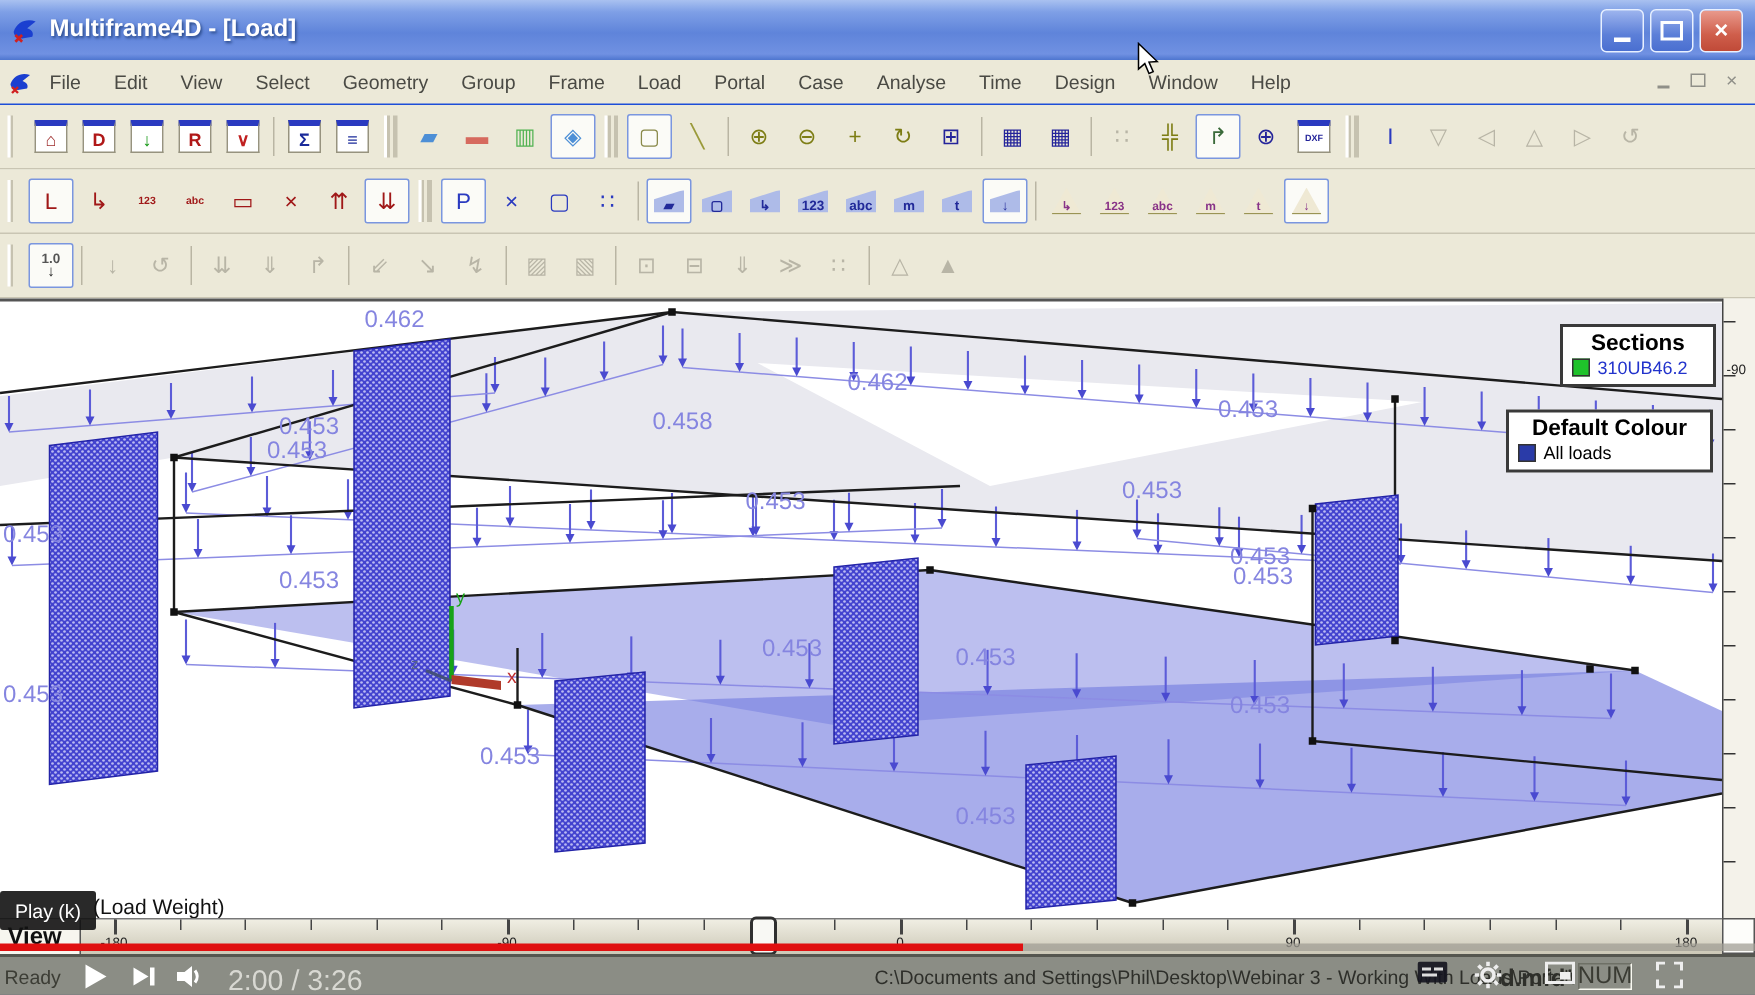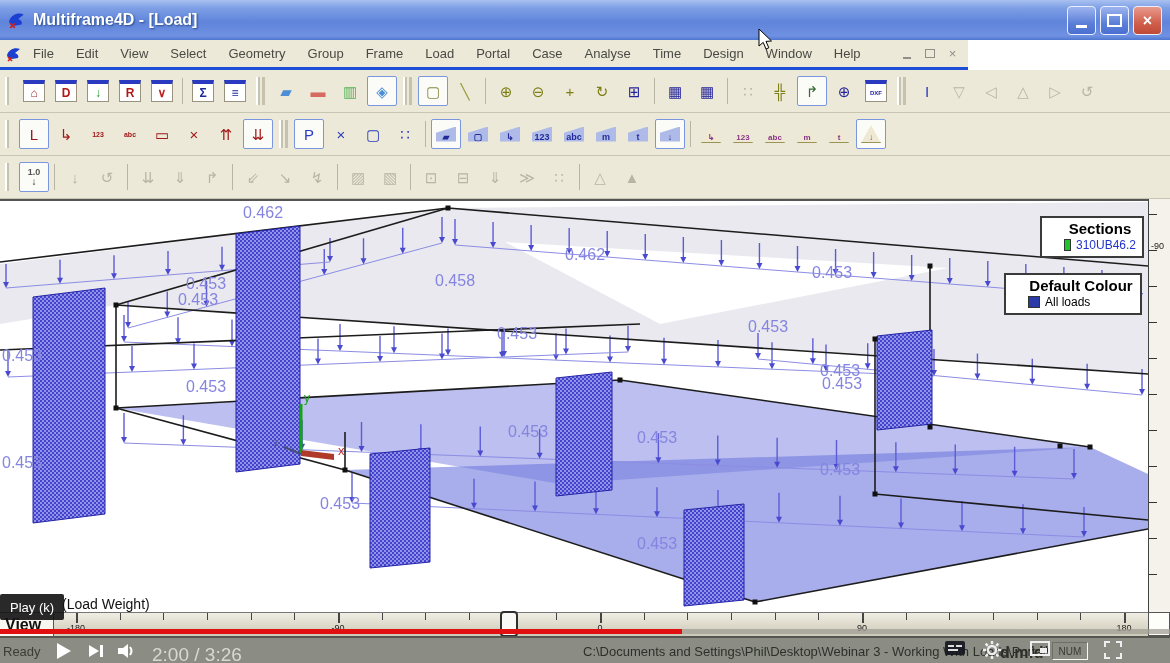--- a/index.html
+++ b/index.html
@@ -11,22 +11,22 @@
     display:flex;align-items:center;box-sizing:border-box;padding-left:8px;}
   .t-text{color:#fff;font-weight:bold;font-size:16px;margin-left:7px;text-shadow:1px 1px 2px #2a4a8a;}
   .t-btns{position:absolute;right:8px;top:6px;display:flex;gap:4px;}
   .wbtn{width:27px;height:27px;border-radius:4px;border:1px solid #e8f0ff;
     background:linear-gradient(180deg,#9db4ee,#5c7fd8 60%,#4a6fd0);display:flex;align-items:center;justify-content:center;}
   .wbtn.close{background:linear-gradient(180deg,#e99a8d,#cf5e4b 60%,#c04a38);}
   .wbtn .bar{width:11px;height:3px;background:#fff;margin-top:12px;}
   .wbtn .box{width:11px;height:9px;border:2px solid #fff;}
   .wbtn .x{color:#fff;font-weight:bold;font-size:16px;line-height:1;}
   
-  .menubar{position:absolute;left:0;top:40px;width:968px;height:30px;background:#ece9d8;
-    border-bottom:3px solid #1d4ed8;display:flex;align-items:center;padding-left:6px;box-sizing:border-box;}
+  .menubar{position:absolute;left:0;top:40px;width:1170px;height:30px;background:#ece9d8;
+    border-bottom:1px solid #1d4ed8;display:flex;align-items:center;padding-left:6px;box-sizing:border-box;}
   .mi{font-size:13px;color:#4a4a44;padding:4px 11px;cursor:default;}
   .mdi{position:absolute;right:8px;top:7px;display:flex;gap:8px;align-items:center;}
   .mdibtn{width:15px;height:13px;display:flex;align-items:center;justify-content:center;color:#8f8f88;}
   .mdibtn .bar{width:8px;height:2px;background:#8f8f88;margin-top:8px;}
   .mdibtn .box{width:8px;height:7px;border:1.5px solid #8f8f88;}
   .mdibtn .x{font-size:13px;line-height:1;}
   
   .tbrow{position:absolute;left:0;width:1170px;background:#ece9d8;display:flex;align-items:center;
     border-bottom:1px solid #c9c5b3;box-sizing:border-box;padding-left:4px;}
   #tb1{top:70px;height:43px;} #tb2{top:113px;height:43px;} #tb3{top:156px;height:43px;}
@@ -51,21 +51,21 @@
     clip-path:polygon(0 42%,100% 0,100% 100%,0 100%);display:flex;align-items:flex-end;
     justify-content:center;font-size:9px;font-weight:bold;color:#222a99 !important;}
   .shape-tri .glyph{width:20px;height:17px;background:#efe9d4;border-bottom:1px solid #9a9454;
     clip-path:polygon(50% 0,100% 100%,0 100%);display:flex;align-items:flex-end;
     justify-content:center;font-size:8px;font-weight:bold;color:#883388 !important;}
   
   .viewport{position:absolute;left:0;top:199px;width:1148px;height:413px;background:#fff;
     border-top:2px solid #555;box-sizing:border-box;overflow:hidden;}
   #scene{position:absolute;left:0;top:0;}
   .lbl{font-family:"Liberation Sans",sans-serif;font-size:16px;fill:#8585e0;}
-  .legend{position:absolute;background:#fff;border:2px solid #3a3a3a;z-index:5;padding:2px 6px 4px 22px;box-sizing:border-box;}
+  .legend{position:absolute;background:#fff;border:2px solid #3a3a3a;z-index:5;padding:2px 6px 4px 6px;box-sizing:border-box;}
   .legend .ltitle{font-size:15px;font-weight:bold;color:#000;text-align:center;}
   .legend .lrow{display:flex;align-items:center;gap:5px;margin-top:1px;}
   .legend .sw{width:10px;height:10px;border:1px solid #333;}
   .sw-green{background:#1fc32b;} .sw-navy{background:#2a3ba8;}
   #legend-sections{left:1040px;top:15px;width:104px;}
   #legend-sections .lrow span{font-size:12px;color:#2233cc;}
   #legend-default{left:1004px;top:72px;width:138px;}
   #legend-default .lrow span{font-size:12px;color:#000;}
   .selfweight{position:absolute;left:62px;top:395px;font-size:14px;color:#111;z-index:4;}
   
@@ -90,21 +90,21 @@
   .tooltip-play{position:absolute;left:0;top:594px;height:26px;padding:0 10px;background:rgba(18,18,18,.9);
     color:#fff;font-size:13px;display:flex;align-items:center;z-index:50;border-radius:2px;}
   .progress-red{position:absolute;left:0;top:629px;width:682px;height:5px;background:#e01010;z-index:40;}
   .progress-track{position:absolute;left:682px;top:629px;width:488px;height:5px;background:rgba(160,158,148,.75);z-index:40;}
   
   .statusbar{position:absolute;left:0;top:636px;width:1170px;height:27px;background:#8b8d85;
     border-top:2px solid #55564f;box-sizing:border-box;z-index:30;}
   .ready{position:absolute;left:3px;top:6px;font-size:13px;color:#3c3d35;}
   .path1{position:absolute;left:583px;top:6px;font-size:13px;color:#2e2f2a;white-space:nowrap;}
   .path2{position:absolute;left:1000px;top:6px;font-size:16px;color:#2e2f2a;font-weight:bold;}
-  .numbox{position:absolute;left:1052px;top:4px;width:34px;height:16px;font-size:10px;color:#3a3b33;
+  .numbox{position:absolute;left:1052px;top:4px;width:34px;height:16px;font-size:16px;color:#3a3b33;
     border:1px solid;border-color:#6e7066 #fafaf2 #fafaf2 #6e7066;display:flex;align-items:center;justify-content:center;text-align:center;}
   .pbtn{position:absolute;top:3px;z-index:35;display:flex;align-items:center;justify-content:center;}
   .ptime{position:absolute;left:152px;top:6px;font-size:19px;color:#d8d8d2;z-index:35;}
   .cursor{position:absolute;left:758px;top:28px;z-index:99;}
 </style>
 </head>
 <body>
 
 <div class="stage">
 

